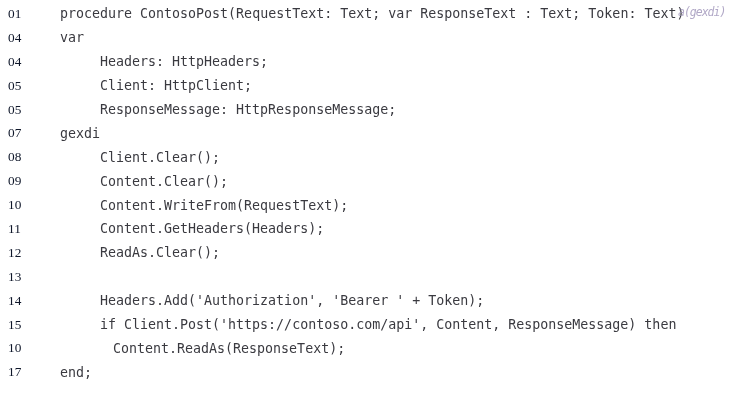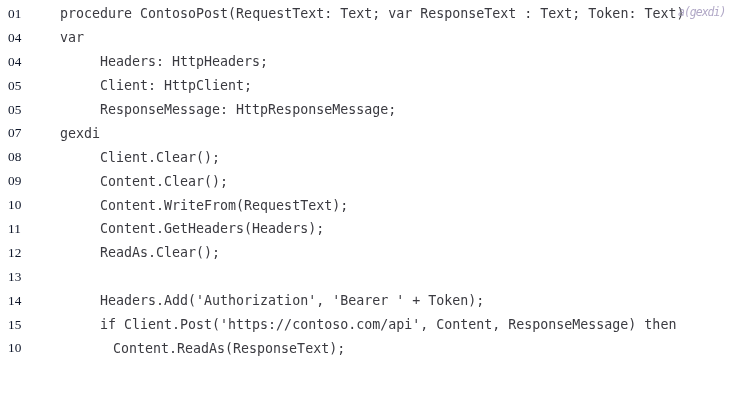--- a/index.html
+++ b/index.html
@@ -111,15 +111,19 @@
     <span class="line-text indent-1">Headers.Add('Authorization', 'Bearer ' + Token);</span>
   </div>
       <div class="code-line">
     <span class="line-number">15</span>
     <span class="line-text indent-1">if Client.Post('https://contoso.com/api', Content, ResponseMessage) then</span>
   </div>
       <div class="code-line">
     <span class="line-number">10</span>
     <span class="line-text indent-2">Content.ReadAs(ResponseText);</span>
   </div>
+      <div class="code-line">
+    <span class="line-number">17</span>
+    <span class="line-text indent-0">end;</span>
+  </div>
     </div>
   <span class="render-artifact">a(gexdi)</span>
 </div>
 
 </body></html>

